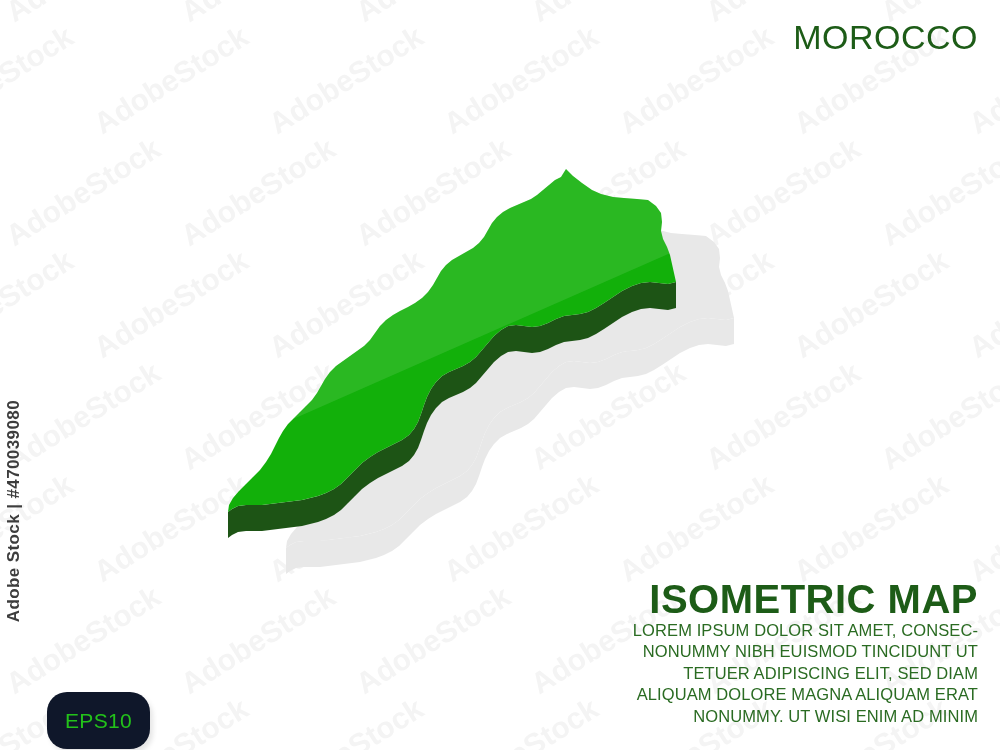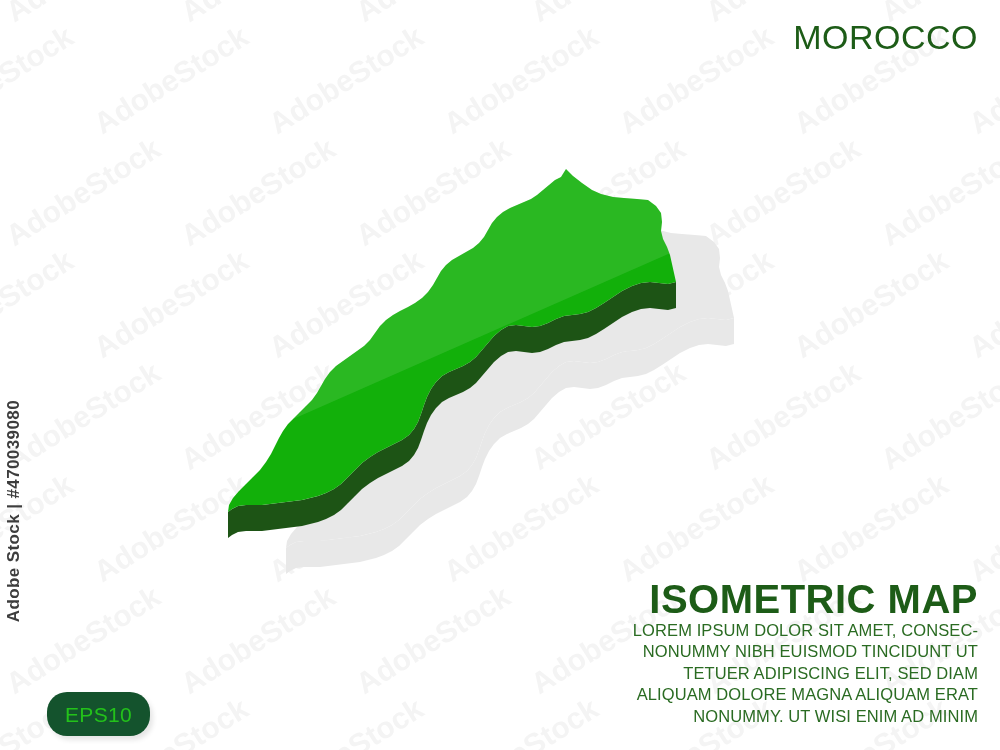--- a/index.html
+++ b/index.html
@@ -82,23 +82,23 @@
     letter-spacing: 0.1px;
   }
   .lorem div { white-space: nowrap; }
 
   
   .eps-badge {
     position: absolute;
     left: 47px;
     top: 692px;
     width: 103px;
-    height: 44px;
+    height: 57px;
     border-radius: 20px;
-    background: #14532d;
+    background: #0f172a;
     box-shadow: 3px 4px 5px rgba(0,0,0,0.10);
     display: flex;
     align-items: center;
     justify-content: center;
   }
   .eps-badge span {
     color: #23c21a;
     font-size: 21px;
     letter-spacing: 0.3px;
     line-height: 1;

